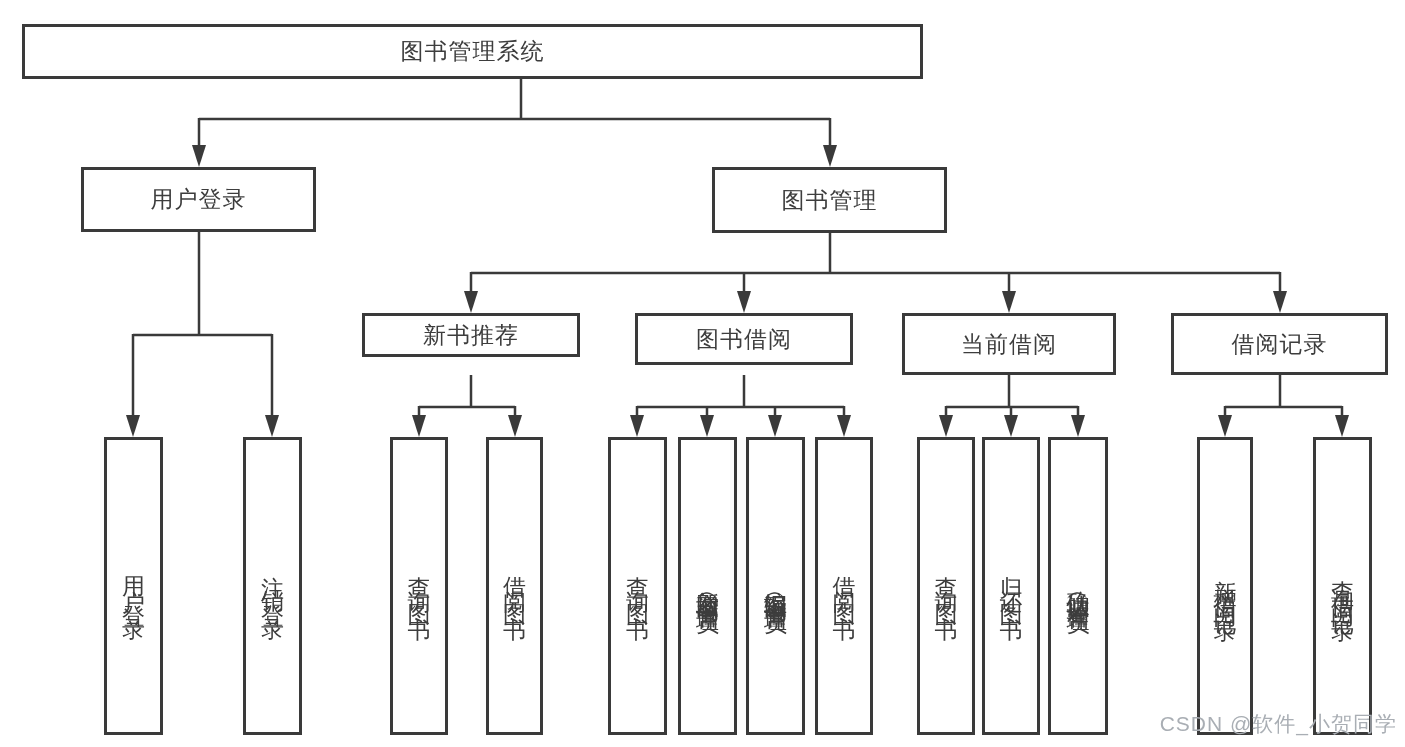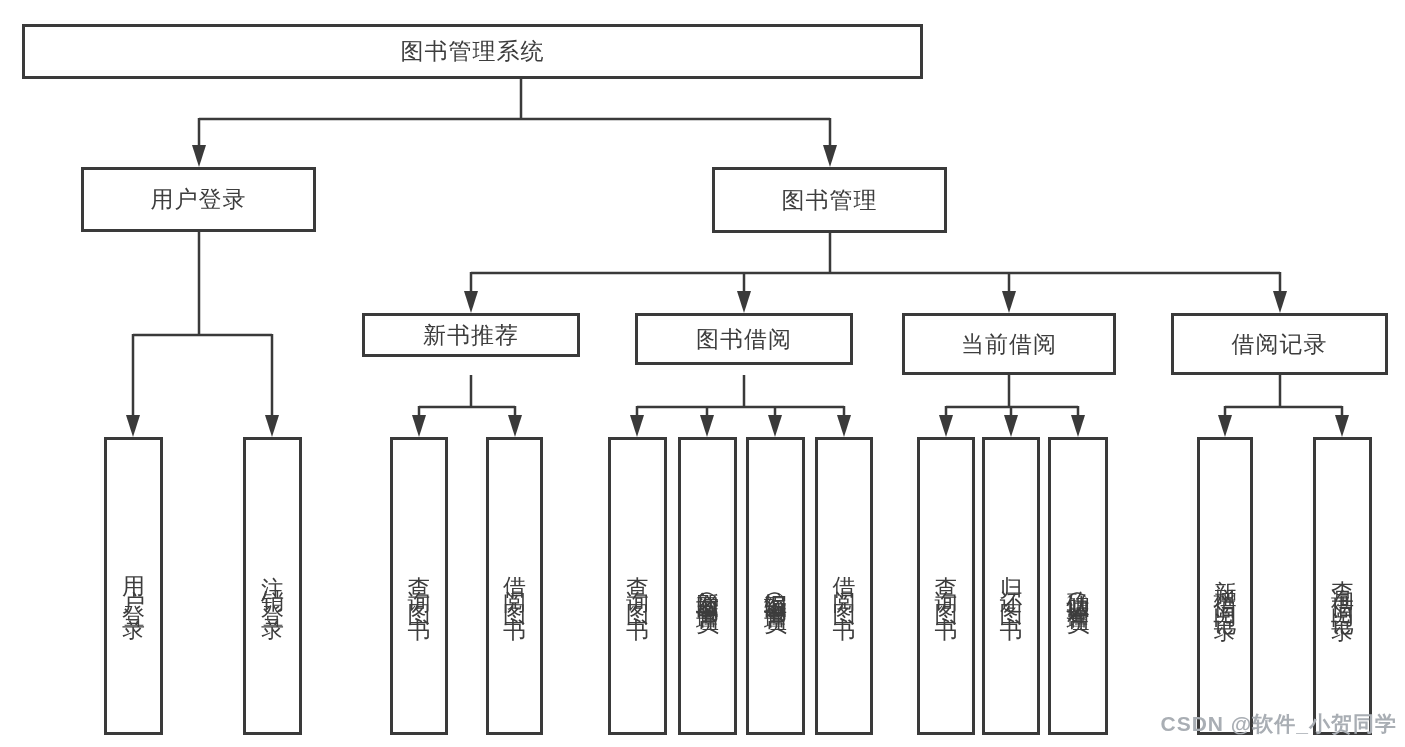--- a/index.html
+++ b/index.html
@@ -14,21 +14,21 @@
     color:#3d3d3d;
   }
   .hbox{font-size:23px;letter-spacing:1px;white-space:nowrap;}
   .vbox{padding:4px 0;}
   .vlabel{
     writing-mode:vertical-rl;text-orientation:mixed;
     font-size:23px;line-height:1;display:block;
   }
   .watermark{
     position:absolute;top:710px;right:8px;
-    font-size:21px;color:#a9aeb4;letter-spacing:1px;white-space:nowrap;font-weight:bold;
+    font-size:21px;color:#a9aeb4;letter-spacing:1px;white-space:nowrap;
   }
   .stroke{stroke:#3a3a3a;stroke-width:2.5;fill:none;}
   .arrow{fill:#3a3a3a;stroke:none;}
 </style>
 </head>
 <body>
 
 <div class="canvas">
 
   <svg class="wires" viewBox="0 0 1405 747" xmlns="http://www.w3.org/2000/svg" aria-hidden="true">

